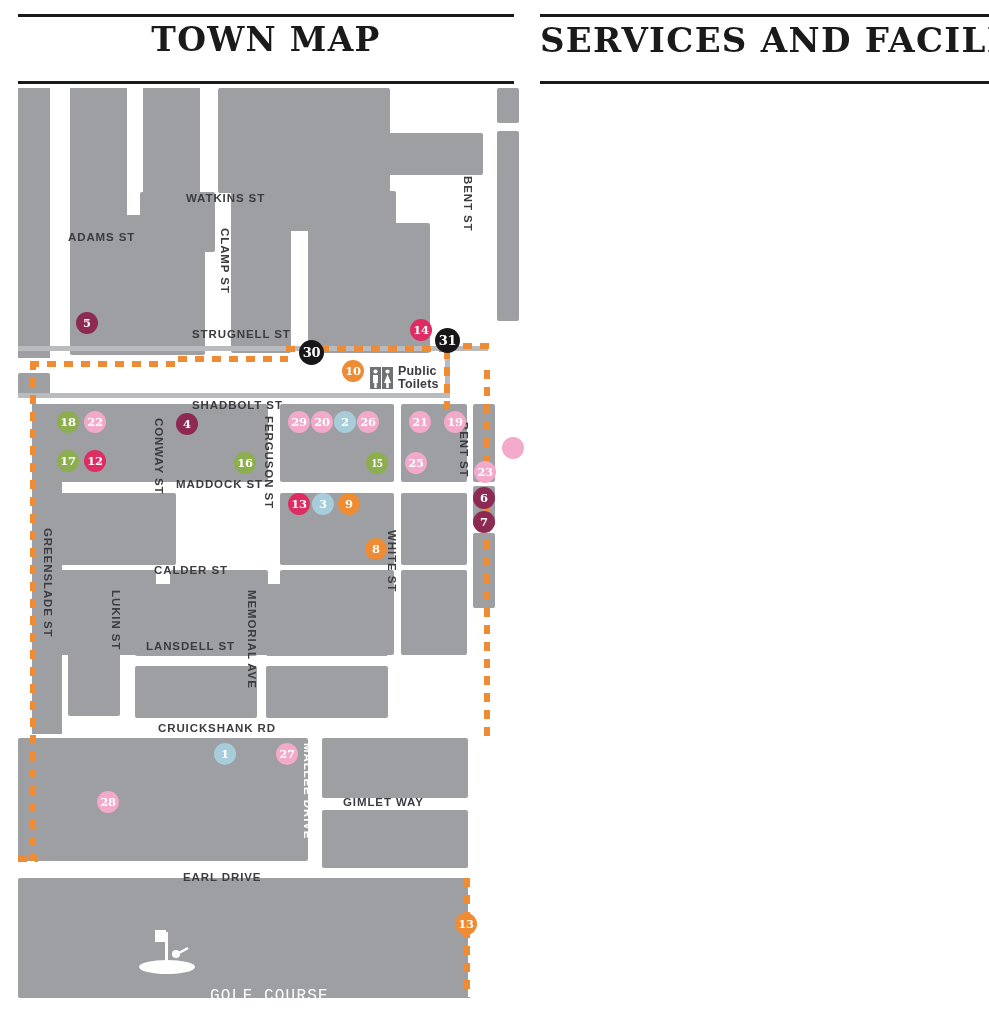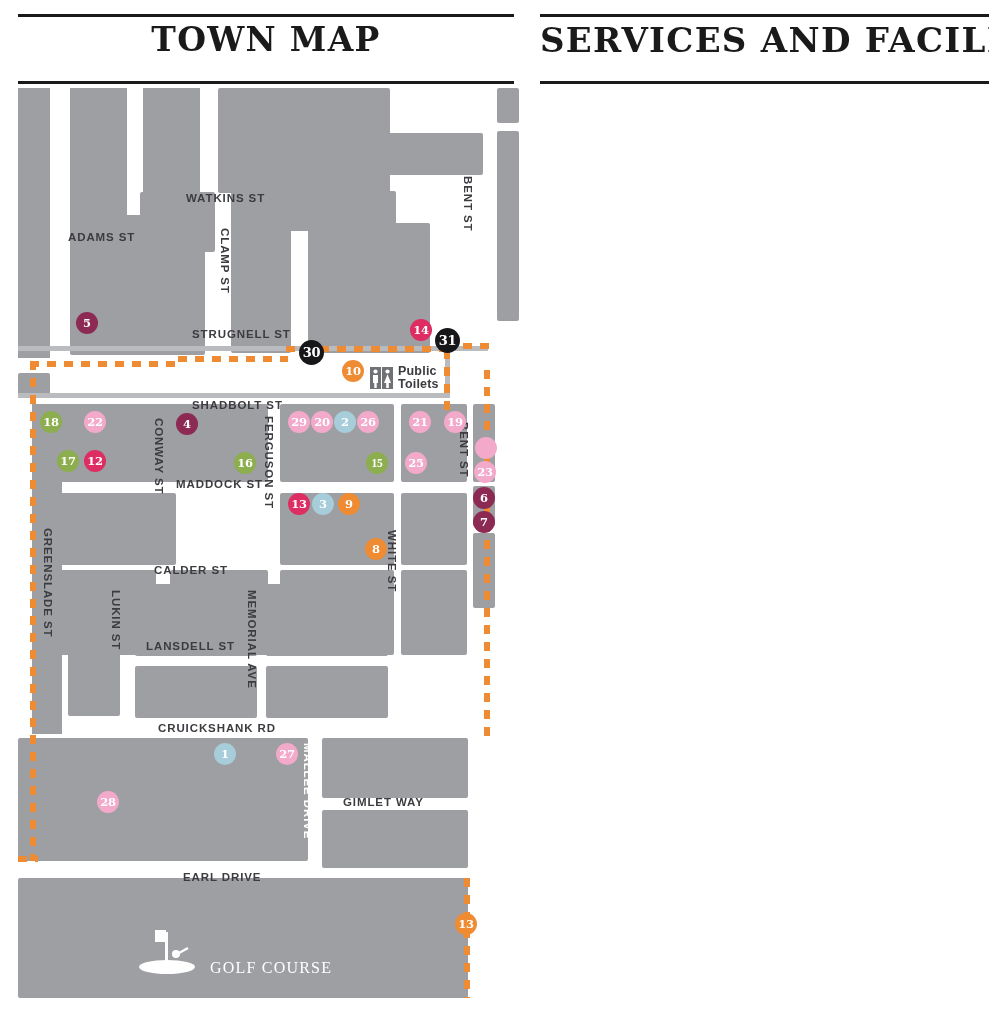--- a/index.html
+++ b/index.html
@@ -73,22 +73,22 @@
     font-size: 12.5px; line-height: 13px; color: #3b3b40; letter-spacing: 0.2px;
   }
 
   .golf-note {
     position: absolute;
     font-family: "DejaVu Serif", "Liberation Serif", serif;
     font-size: 14.5px; line-height: 19px; color: #ffffff; text-align: center;
   }
   .golf-label {
     position: absolute;
-    font-family: Liberation Serif, serif;
-    font-size: 16px; letter-spacing: 1.2px; color: #ffffff;
+    font-family: Liberation Mono, monospace;
+    font-size: 16px; letter-spacing: 1.2px; color: #ffffff; margin-top: 28px;
   }
 
   
   #services-panel { position: absolute; left: 520px; top: 0; width: 469px; height: 1016px; }
   #services-panel .panel-title-wrap { left: 20px; width: 449px; top: 14px; }
 </style>
 </head>
 <body>
 
 <div id="page">
@@ -209,35 +209,35 @@
         <circle cx="40" cy="28" r="4" fill="#fff"></circle>
         <path d="M43 27 L52 22" stroke="#fff" stroke-width="2.5" fill="none"></path>
       </svg>
       <div class="golf-label" style="left:192px; top:871px;">GOLF COURSE</div>
 
       <div class="mk" style="left:58px;  top:224px; background:#8c2a53;">5</div>
       <div class="mk" style="left:392px; top:207px; background:#dd2d63;margin-top:24px;">14</div>
       <div class="mk big" style="left:281px; top:252px; background:#17171a;">30</div>
       <div class="mk big" style="left:417px; top:240px; background:#17171a;">31</div>
       <div class="mk" style="left:324px; top:272px; background:#ef8b33;">10</div>
-      <div class="mk" style="left:22px;  top:323px; background:#8cae4e;">18</div>
+      <div class="mk" style="left:39px;  top:323px; background:#8cae4e;">18</div>
       <div class="mk" style="left:66px;  top:323px; background:#f3a9ca;">22</div>
       <div class="mk" style="left:39px;  top:362px; background:#8cae4e;">17</div>
       <div class="mk" style="left:66px;  top:362px; background:#dd2d63;">12</div>
       <div class="mk" style="left:158px; top:325px; background:#8c2a53;">4</div>
       <div class="mk" style="left:216px; top:364px; background:#8cae4e;">16</div>
       <div class="mk" style="left:270px; top:323px; background:#f3a9ca;">29</div>
       <div class="mk" style="left:293px; top:323px; background:#f3a9ca;">20</div>
       <div class="mk" style="left:316px; top:323px; background:#a6cdd9;">2</div>
       <div class="mk" style="left:339px; top:323px; background:#f3a9ca;">26</div>
       <div class="mk" style="left:348px; top:364px; background:#8cae4e;font-family:Liberation Serif, serif;">15</div>
       <div class="mk" style="left:391px; top:323px; background:#f3a9ca;">21</div>
       <div class="mk" style="left:426px; top:323px; background:#f3a9ca;">19</div>
       <div class="mk" style="left:387px; top:364px; background:#f3a9ca;">25</div>
-      <div class="mk" style="left:457px; top:349px; background:#f3a9ca;padding-left:21px;">24</div>
+      <div class="mk" style="left:484px; top:349px; background:#f3a9ca;padding-left:21px;">24</div>
       <div class="mk" style="left:456px; top:373px; background:#f3a9ca;">23</div>
       <div class="mk" style="left:455px; top:399px; background:#8c2a53;">6</div>
       <div class="mk" style="left:455px; top:423px; background:#8c2a53;">7</div>
       <div class="mk" style="left:270px; top:405px; background:#dd2d63;">13</div>
       <div class="mk" style="left:294px; top:405px; background:#a6cdd9;">3</div>
       <div class="mk" style="left:320px; top:405px; background:#ef8b33;">9</div>
       <div class="mk" style="left:347px; top:450px; background:#ef8b33;">8</div>
       <div class="mk" style="left:196px; top:655px; background:#a6cdd9;">1</div>
       <div class="mk" style="left:258px; top:655px; background:#f3a9ca;">27</div>
       <div class="mk" style="left:79px;  top:703px; background:#f3a9ca;">28</div>

